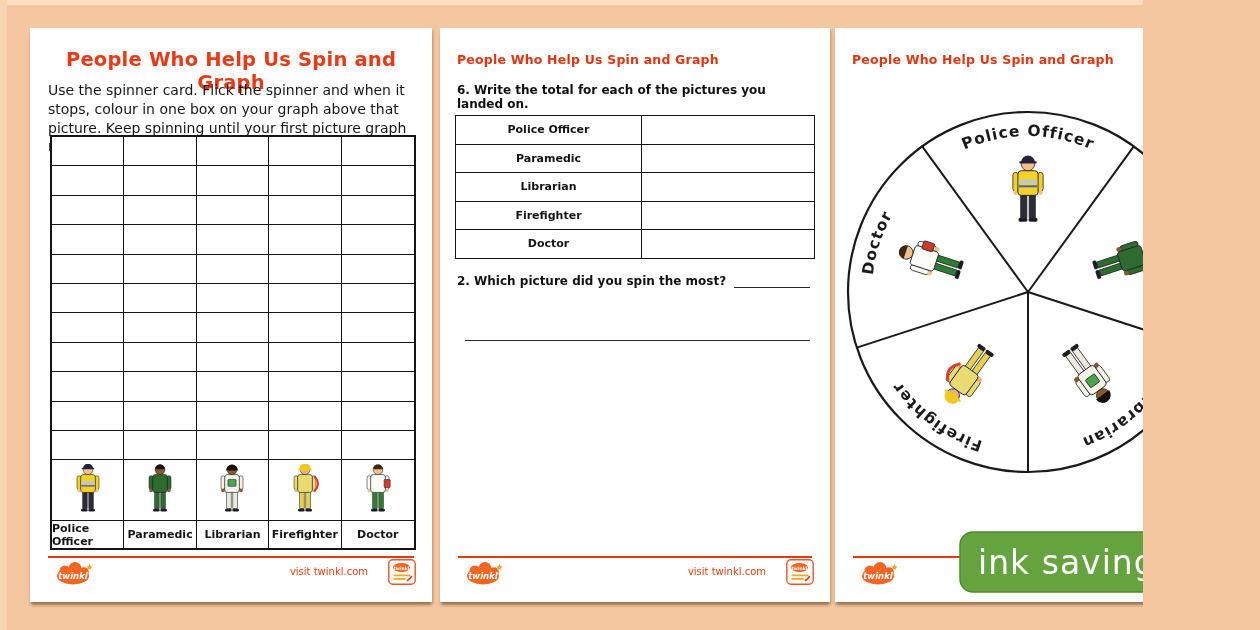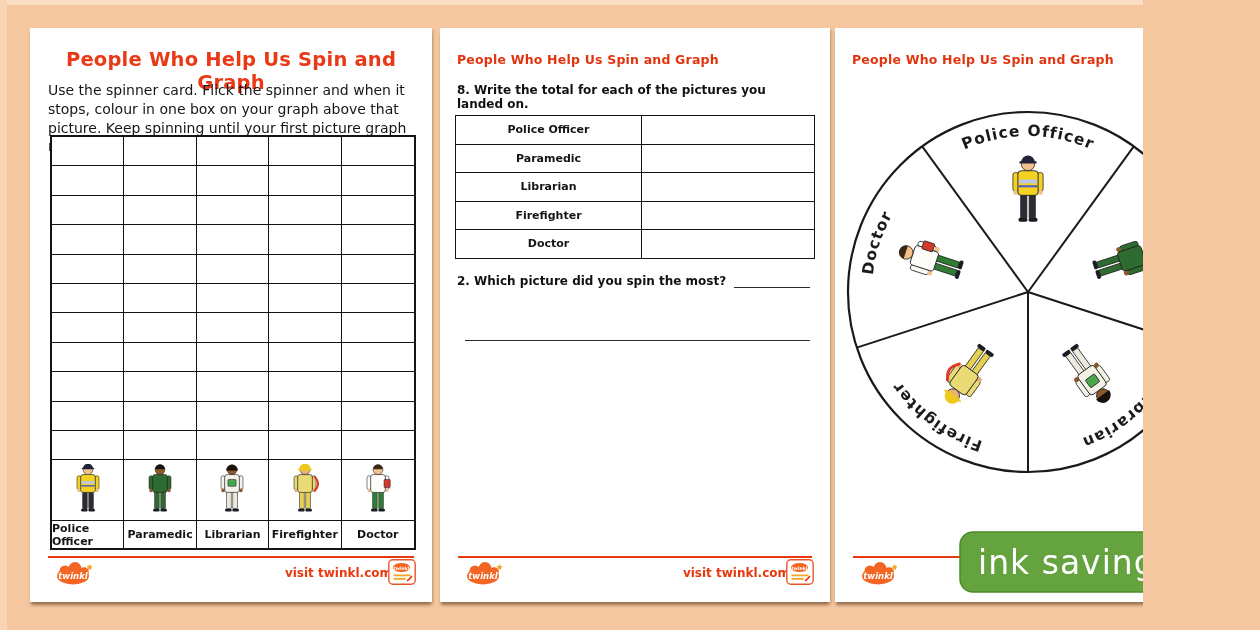--- a/index.html
+++ b/index.html
@@ -24,21 +24,21 @@
   #graph-grid{position:absolute;left:20px;top:107px;width:362px;border:2px solid #141414;
         display:grid;grid-template-columns:repeat(5,1fr);
         grid-template-rows:repeat(11,29.4px) 61px 27px;background:#fff;}
   .gcell,.pcell,.lcell{border-right:1.5px solid #141414;border-bottom:1.5px solid #141414;}
   .no-r{border-right:none;}
   .pcell{display:flex;align-items:center;justify-content:center;}
   .lcell{display:flex;align-items:center;justify-content:center;font-size:11px;font-weight:600;border-bottom:none;}
 
   .footer-line{position:absolute;left:18px;right:18px;top:528px;height:2px;background:#e8380d;}
   .brand-logo{position:absolute;left:24px;top:533px;}
-  .visit{position:absolute;right:40px;top:538px;font-size:12px;font-weight:700;color:#e8380d;}
+  .visit{position:absolute;right:64px;top:538px;font-size:10px;font-weight:400;color:#e8380d;}
   .mini-badge{position:absolute;right:16px;top:531px;}
 
   .q{position:absolute;left:17px;right:20px;display:flex;align-items:flex-end;
      font-size:12px;font-weight:600;color:#111;}
   #q1{top:55px;}
   #q2{top:246px;text-align:right;}
   #q3{top:299px;}
   .ans-line{flex:1;border-bottom:1.6px solid #2a2a2a;margin-left:8px;height:13px;}
 
   #totals-table{position:absolute;left:15px;top:87px;width:358px;border:1.8px solid #141414;background:#fff;}
@@ -222,21 +222,21 @@
           <text x="13.5" y="10.5" font-size="4.5" font-weight="bold" fill="#ffffff" text-anchor="middle">twinkl</text>
           <rect x="5.5" y="15.5" width="17" height="1.8" fill="#f5a623"></rect>
           <rect x="5.5" y="19" width="12" height="1.8" fill="#f5a623"></rect>
           <path d="M19.5 21.5 q2.5 -1.5 4 -4" fill="none" stroke="#e8380d" stroke-width="1.6" stroke-linecap="round"></path>
         </svg></span>
   </div>
 
   <div class="page" id="page2">
     <div class="title-small">People Who Help Us Spin and Graph</div>
     <div class="q" id="q1">
-      <span>8.  Write the total for each of the pictures you landed on.</span>
+      <span>6.  Write the total for each of the pictures you landed on.</span>
     </div>
     <div id="totals-table">
         <div class="t-row">
           <div class="t-label">Police Officer</div>
           <div class="t-value"></div>
         </div>
         <div class="t-row">
           <div class="t-label">Paramedic</div>
           <div class="t-value"></div>
         </div>

